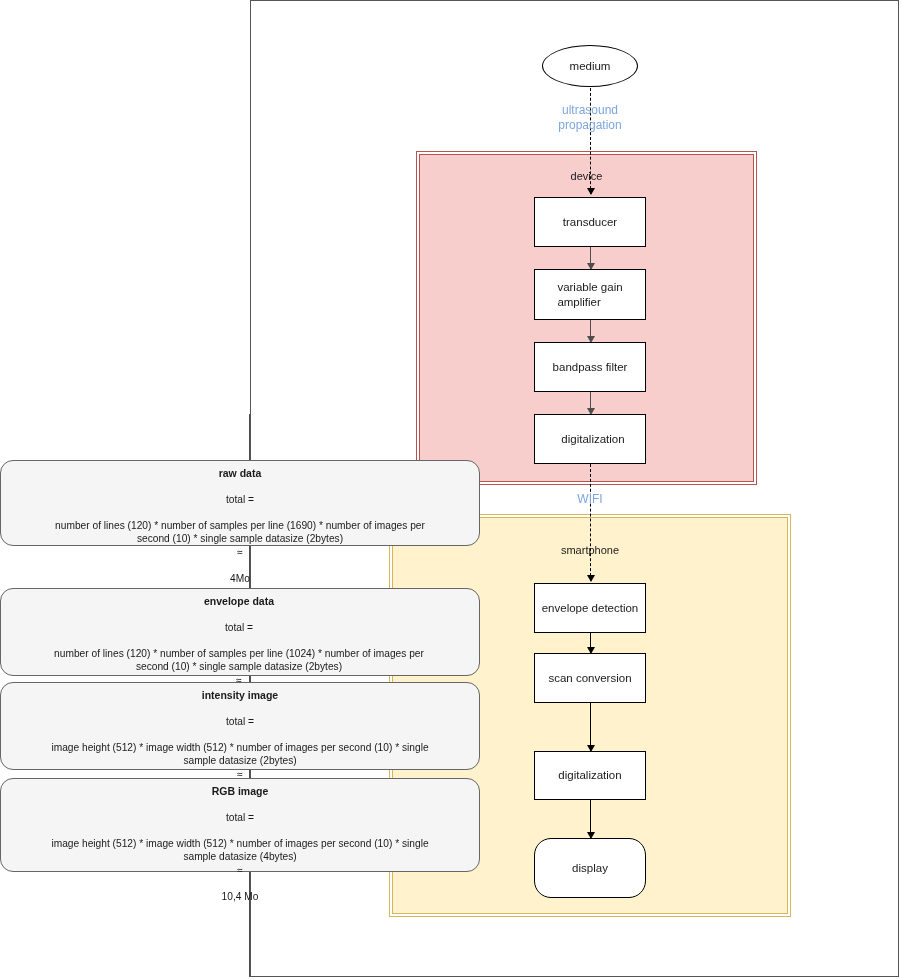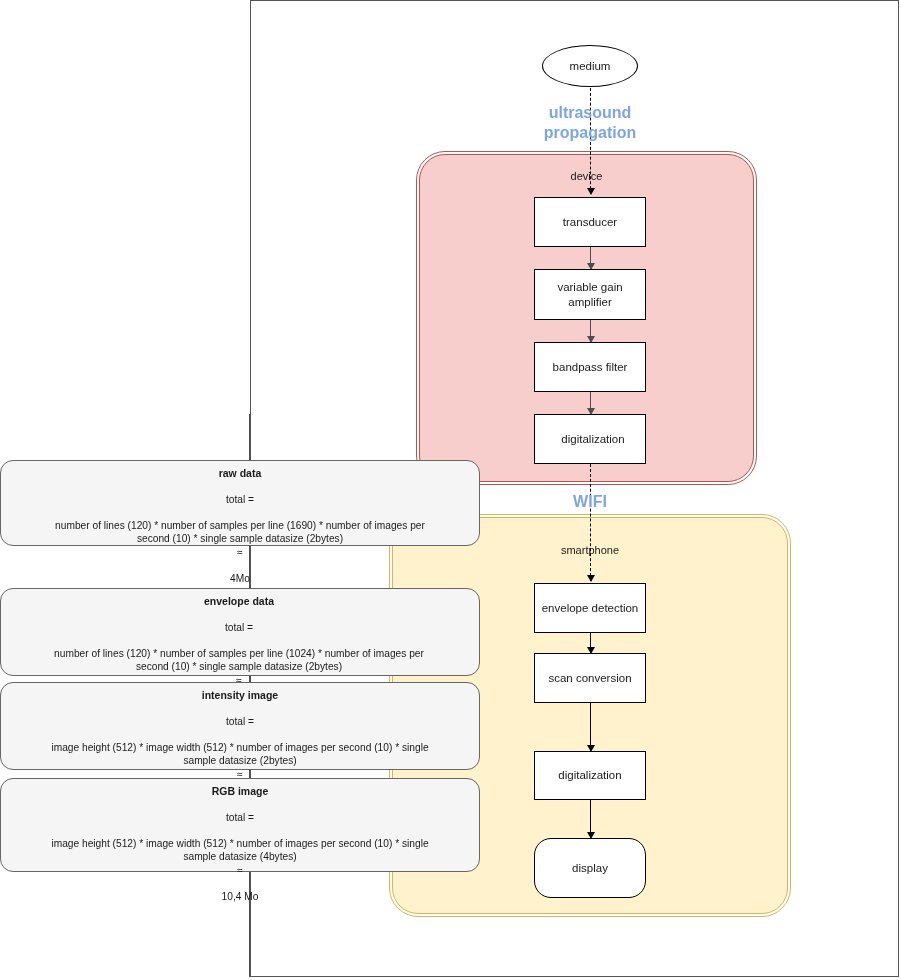--- a/index.html
+++ b/index.html
@@ -36,21 +36,20 @@
     justify-content: center;
     font-size: 11.5px;
     font-weight: bold;
     color: #1a1a1a;
     letter-spacing: 0.1px;
   }
 
   
   .group {
     position: absolute;
-    border-radius: 26px;
   }
   .group.device {
     left: 419px; top: 154px;
     width: 335px; height: 328px;
     background: #f8cecc;
     border: 1px solid #b85450;
     outline: 1px solid #b85450;
     outline-offset: 2px;
   }
   .group.phone {
@@ -88,21 +87,20 @@
 
   
   .pbox {
     position: absolute;
     width: 112px;
     background: #ffffff;
     border: 1.3px solid #000000;
     display: flex;
     align-items: center;
     justify-content: center;
-    text-align: center;
     font-size: 11.5px;
     line-height: 1.28;
     color: #1a1a1a;
     z-index: 5;
   }
 
   
   .arrow {
     position: absolute;
     width: 0;
@@ -134,24 +132,24 @@
     left: -4.2px; bottom: -1px;
     width: 0; height: 0;
     border-left: 4.2px solid transparent;
     border-right: 4.2px solid transparent;
     border-top: 7px solid #000000;
   }
 
   .edge-label {
     position: absolute;
     text-align: center;
-    font-size: 16px;
+    font-size: 12px;
     line-height: 1.25;
     color: #7ea6e0;
-    font-weight: bold;
+    font-weight: normal;
     z-index: 6;
     background: transparent;
   }
 
   
   .note {
     position: absolute;
     left: 0px;
     width: 480px;
     background: #f5f5f5;

